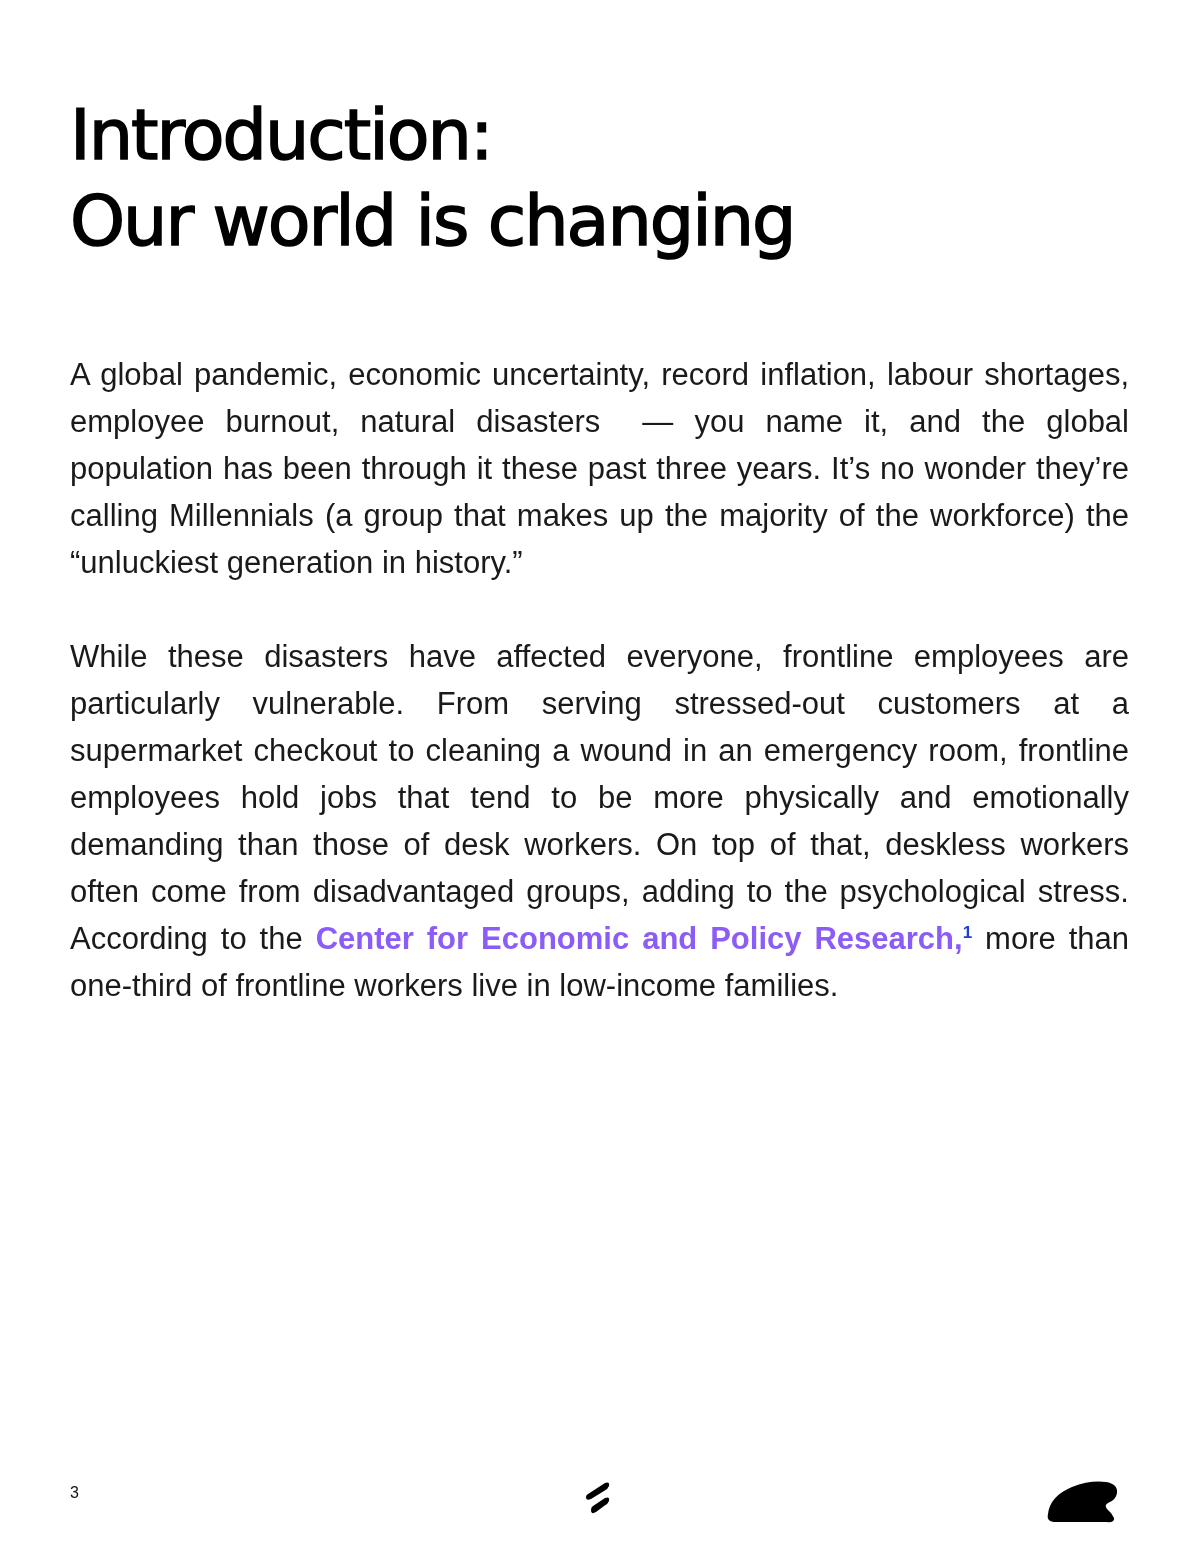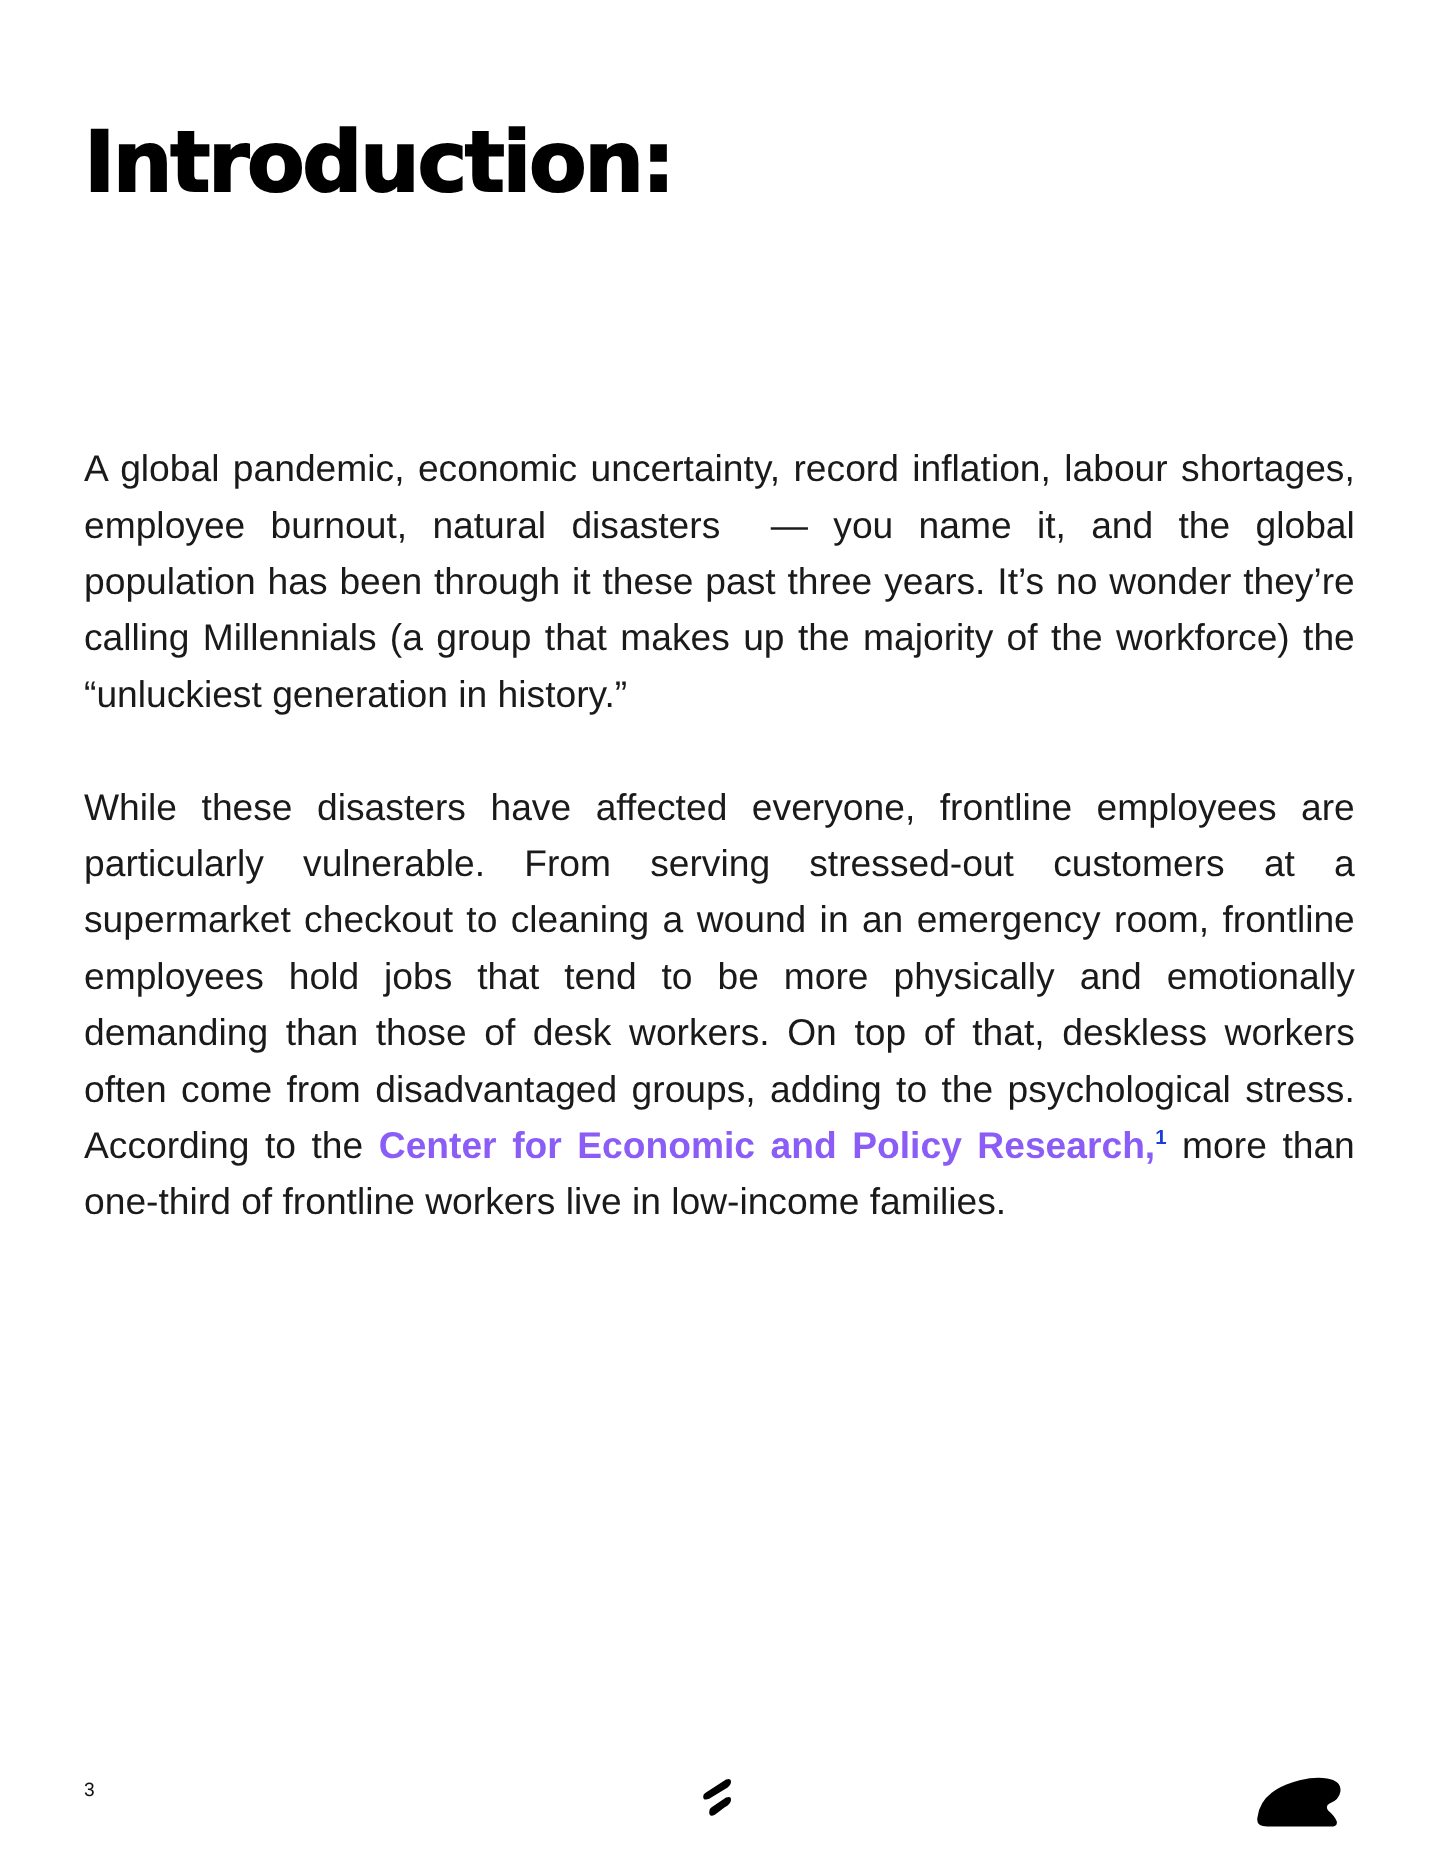--- a/index.html
+++ b/index.html
@@ -13,32 +13,32 @@
       position: relative;
       overflow: hidden;
       color: #111111;
     }
     .page-title {
       position: absolute;
       left: 70px;
       top: 92px;
       margin: 0;
       font-family: "DejaVu Sans", sans-serif;
-      font-weight: 700;
+      font-weight: 400;
       font-size: 70px;
       line-height: 86px;
       letter-spacing: -2px;
       color: #000000;
       -webkit-text-stroke: 1.5px #000;
     }
     .page-title span { display: block; }
     .body-text {
       position: absolute;
       left: 70px;
-      top: 367px;
+      top: 351px;
       width: 1059px;
       font-family: "Liberation Sans", sans-serif;
       font-size: 31px;
       line-height: 47px;
       color: #1a1a1a;
       text-align: justify;
     }
     .body-text p {
       margin: 0 0 47px 0;
     }
@@ -75,20 +75,21 @@
       top: 1480px;
       width: 76px;
       height: 46px;
     }
   </style>
 </head>
 <body>
 
 <h1 class="page-title">
   <span>Introduction:</span>
+  <span>Our world is changing</span>
 </h1>
 
 <div class="body-text">
   <p>A global pandemic, economic uncertainty, record inflation, labour shortages, employee burnout, natural disasters &nbsp;— you name it, and the global population has been through it these past three years. It’s no wonder they’re calling Millennials (a group that makes up the majority of the workforce) the “unluckiest generation in history.”</p>
   <p><span>While these disasters have affected everyone, frontline employees are particularly vulnerable. From serving stressed-out customers at a supermarket checkout to cleaning a wound in an emergency room, frontline employees hold jobs that tend to be more physically and emotionally demanding than those of desk workers. On top of that, deskless workers often come from disadvantaged groups, adding to the psychological stress. According to the </span><b>Center for Economic and Policy Research,</b><a class="footnote-ref">1</a><span> more than one-third of frontline workers live in low-income families.</span></p>
 </div>
 
 <div class="page-number">3</div>
 
 <svg class="brand-mark" viewBox="0 0 30 36">

